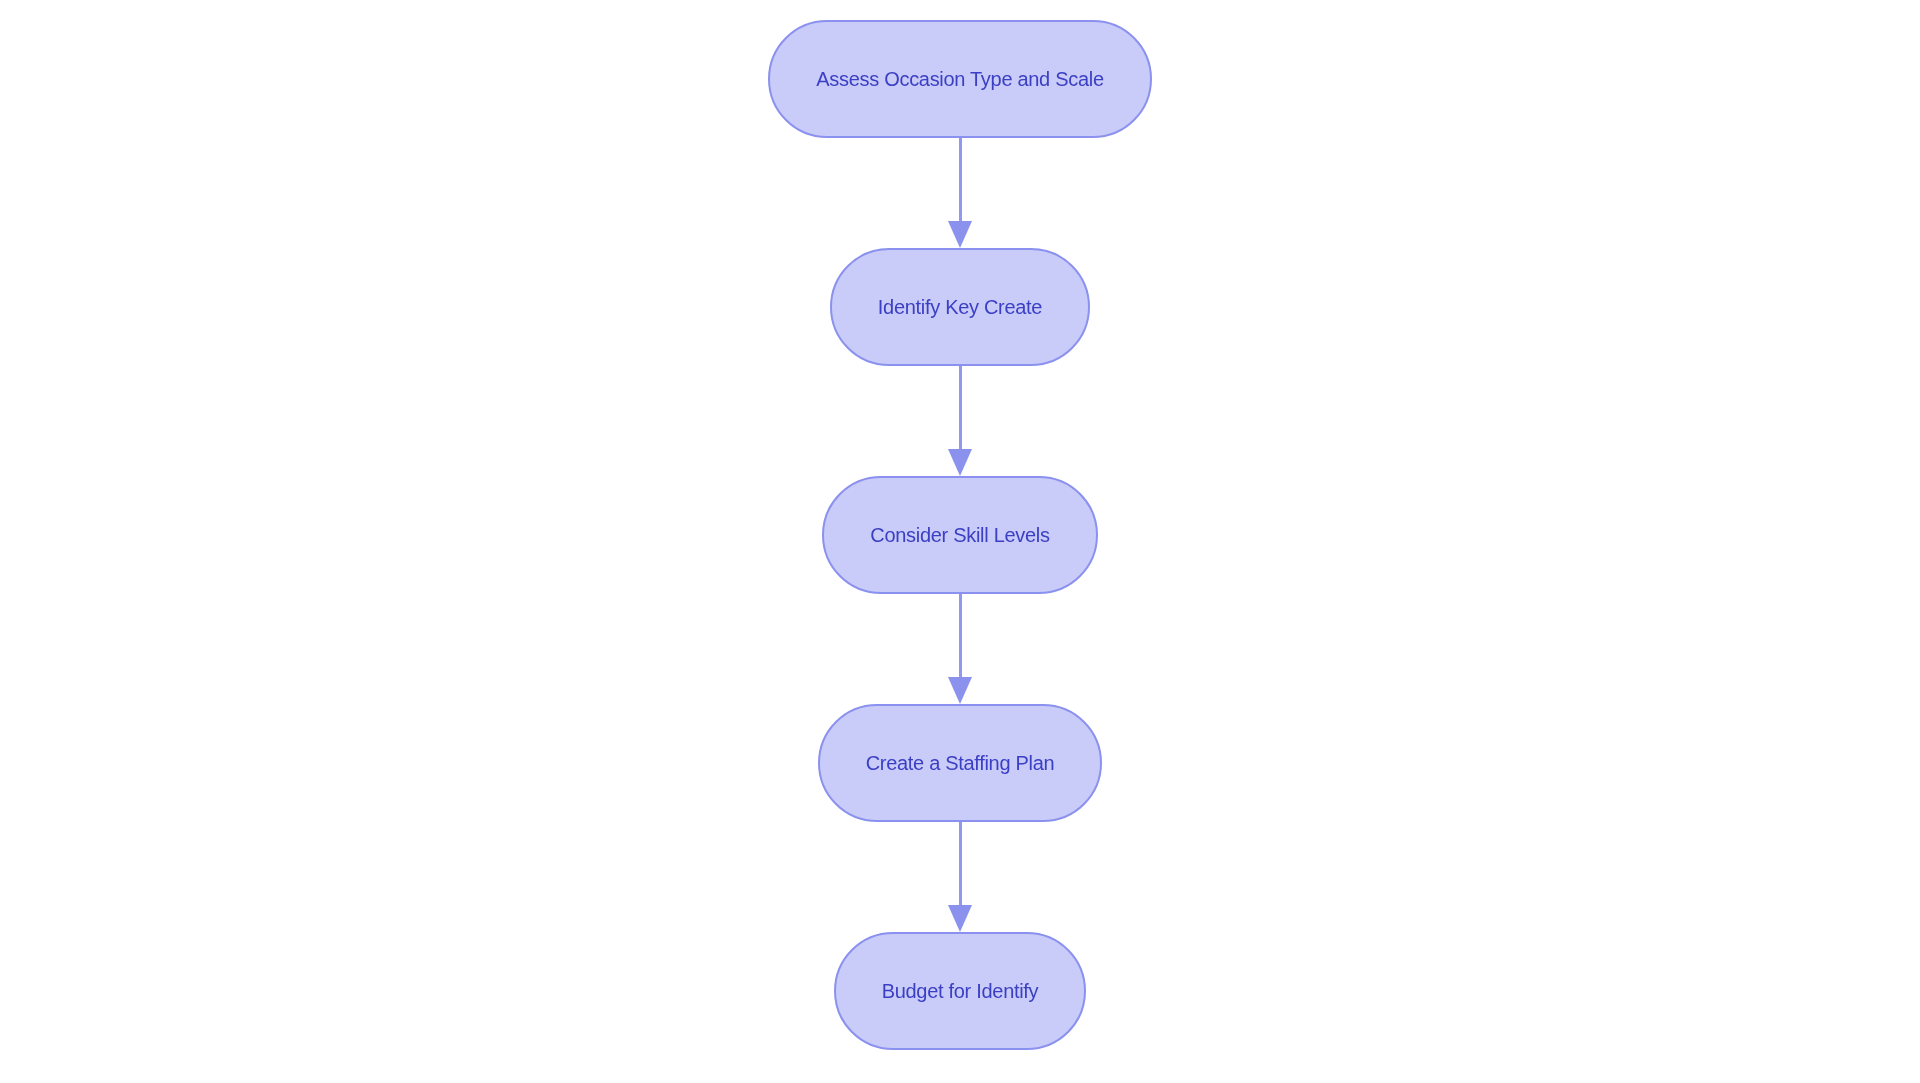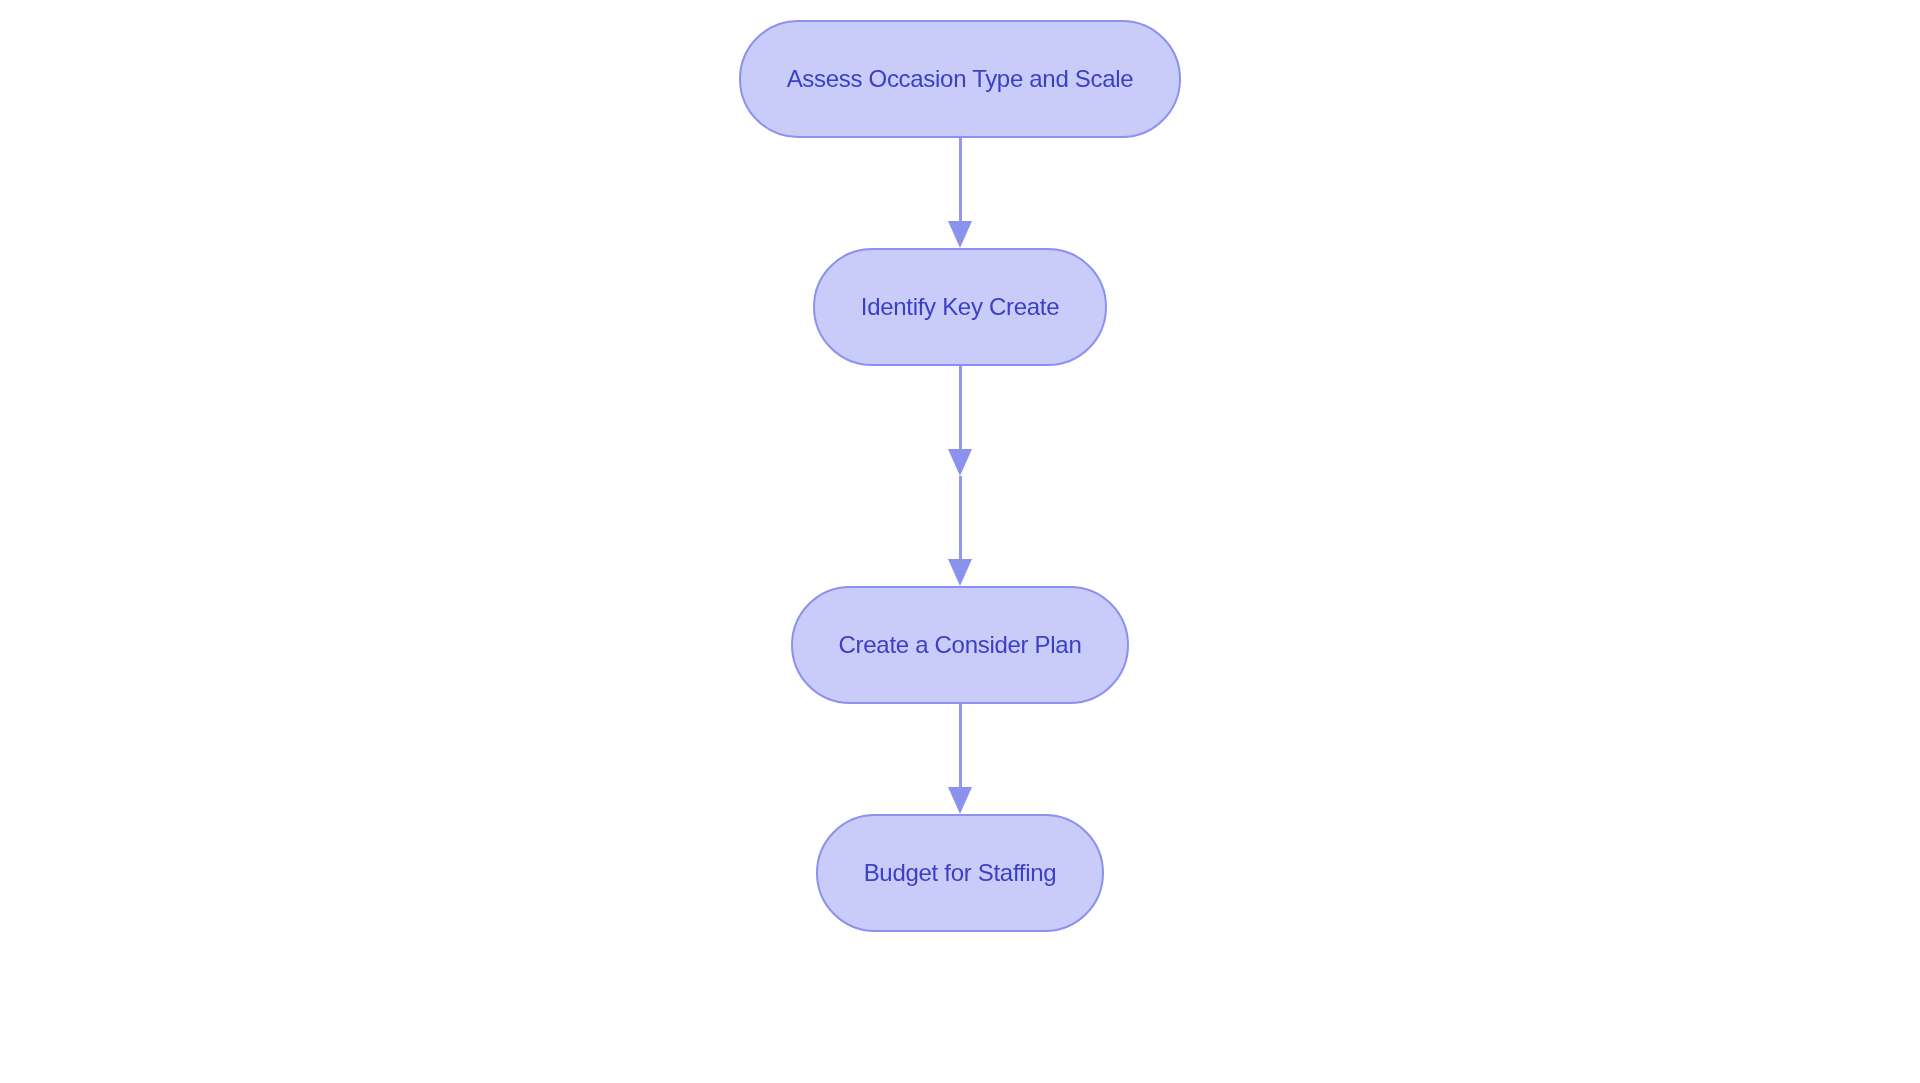--- a/index.html
+++ b/index.html
@@ -31,21 +31,21 @@
     box-sizing: border-box;
     display: flex;
     align-items: center;
     justify-content: center;
     background: #c9cbf8;
     border: 2px solid #8b91ee;
     border-radius: 59px;
     flex: 0 0 auto;
   }
   .node-label {
-    font-size: 24px;
+    font-size: 20px;
     font-weight: 400;
     letter-spacing: -0.3px;
     color: #3b3fc4;
     white-space: nowrap;
     text-align: center;
   }
   .arrow {
     height: 110px;
     display: flex;
     flex-direction: column;
@@ -82,33 +82,36 @@
 
     <div class="node">
       <span class="node-label">Identify Key Create</span>
     </div>
 
     <div class="arrow">
       <div class="arrow-shaft"></div>
       <div class="arrow-head"></div>
     </div>
 
-
-    <div class="arrow">
-      <div class="arrow-shaft"></div>
-      <div class="arrow-head"></div>
-    </div>
-
     <div class="node">
-      <span class="node-label">Create a Consider Plan</span>
+      <span class="node-label">Consider Skill Levels</span>
     </div>
 
     <div class="arrow">
       <div class="arrow-shaft"></div>
       <div class="arrow-head"></div>
     </div>
 
     <div class="node">
-      <span class="node-label">Budget for Staffing</span>
+      <span class="node-label">Create a Staffing Plan</span>
+    </div>
+
+    <div class="arrow">
+      <div class="arrow-shaft"></div>
+      <div class="arrow-head"></div>
+    </div>
+
+    <div class="node">
+      <span class="node-label">Budget for Identify</span>
     </div>
 
   </div>
 </div>
 
 </body></html>

